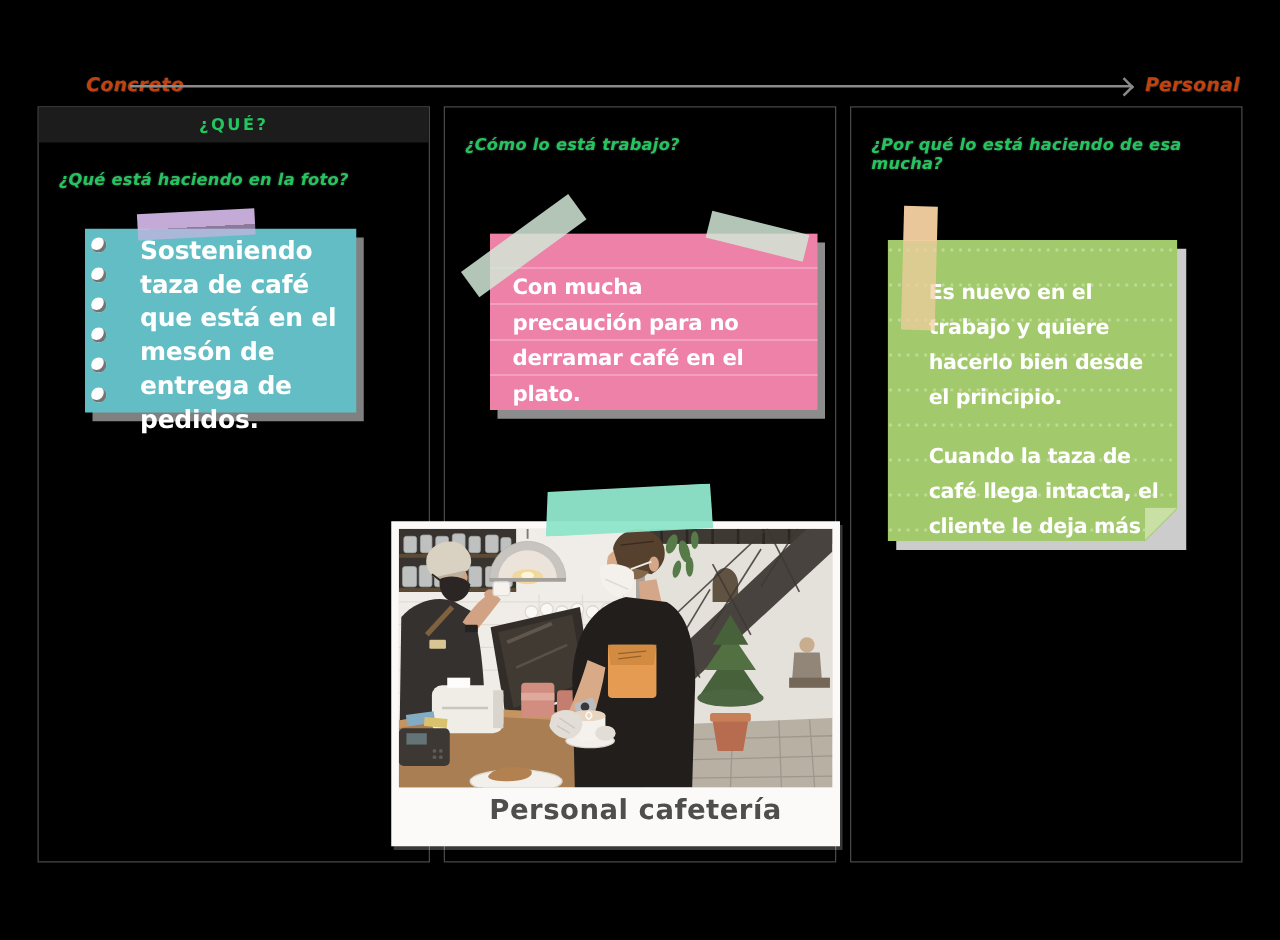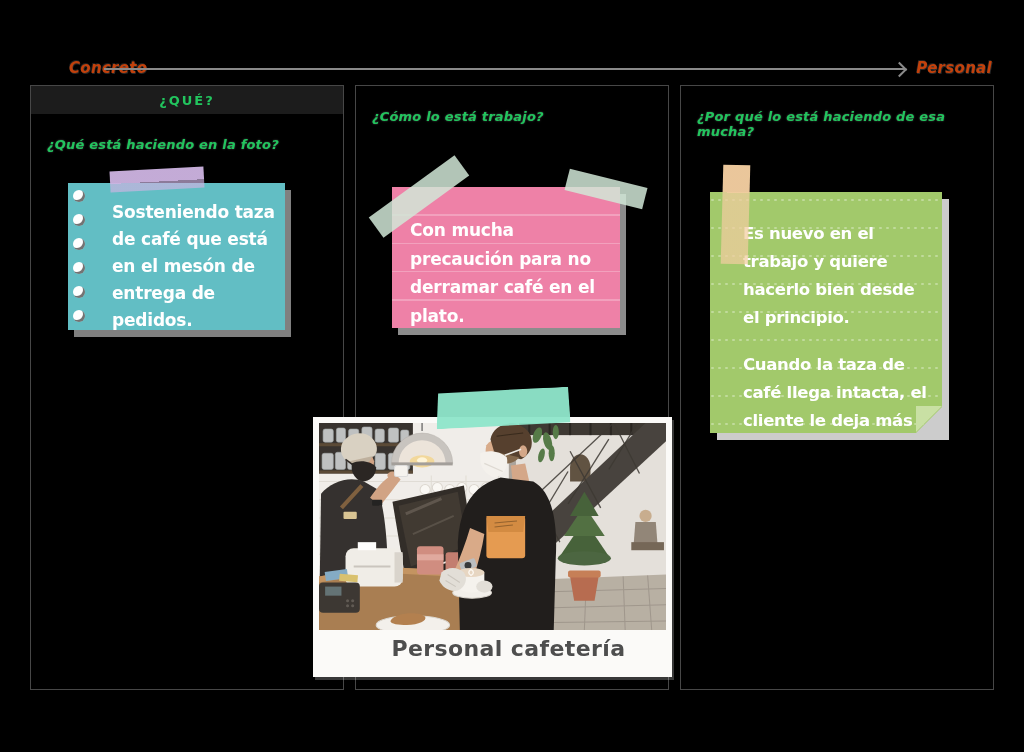--- a/index.html
+++ b/index.html
@@ -43,27 +43,27 @@
     text-shadow:0 0 2px rgba(255,255,255,.30);
   }
   
   .note{position:absolute;color:#fff;font-weight:700;z-index:3;}
   .note .txt{position:absolute;letter-spacing:-.2px;}
   .note-what{
     left:68px;top:183px;width:217px;height:147px;
     background:var(--note_teal,#62bec4);
     box-shadow:6px 7px 0 rgba(255,255,255,.5);
   }
-  .note-what .txt{left:44px;top:16px;width:168px;font-size:17px;line-height:27px;}
+  .note-what .txt{left:44px;top:4px;width:168px;font-size:20px;line-height:27px;}
   .hole{
     position:absolute;left:5px;width:12px;height:12px;border-radius:50%;background:#fff;
     box-shadow:inset -2px -2px 0 rgba(0,0,0,.55);
   }
   .note-how{
-    left:392px;top:187px;width:228px;height:141px;
+    left:392px;top:187px;width:262px;height:141px;
     background:
       repeating-linear-gradient(to bottom,transparent 0 27px,rgba(255,255,255,.25) 27px 28.5px),
       var(--note_pink,#ee81a7);
     box-shadow:6px 7px 0 rgba(255,255,255,.55);
   }
   .note-how .txt{left:18px;top:29px;width:206px;font-size:17px;line-height:28.5px;}
   .note-why-shadow{
     position:absolute;left:717px;top:199px;width:232px;height:241px;
     background:rgba(255,255,255,.8);z-index:2;
   }

